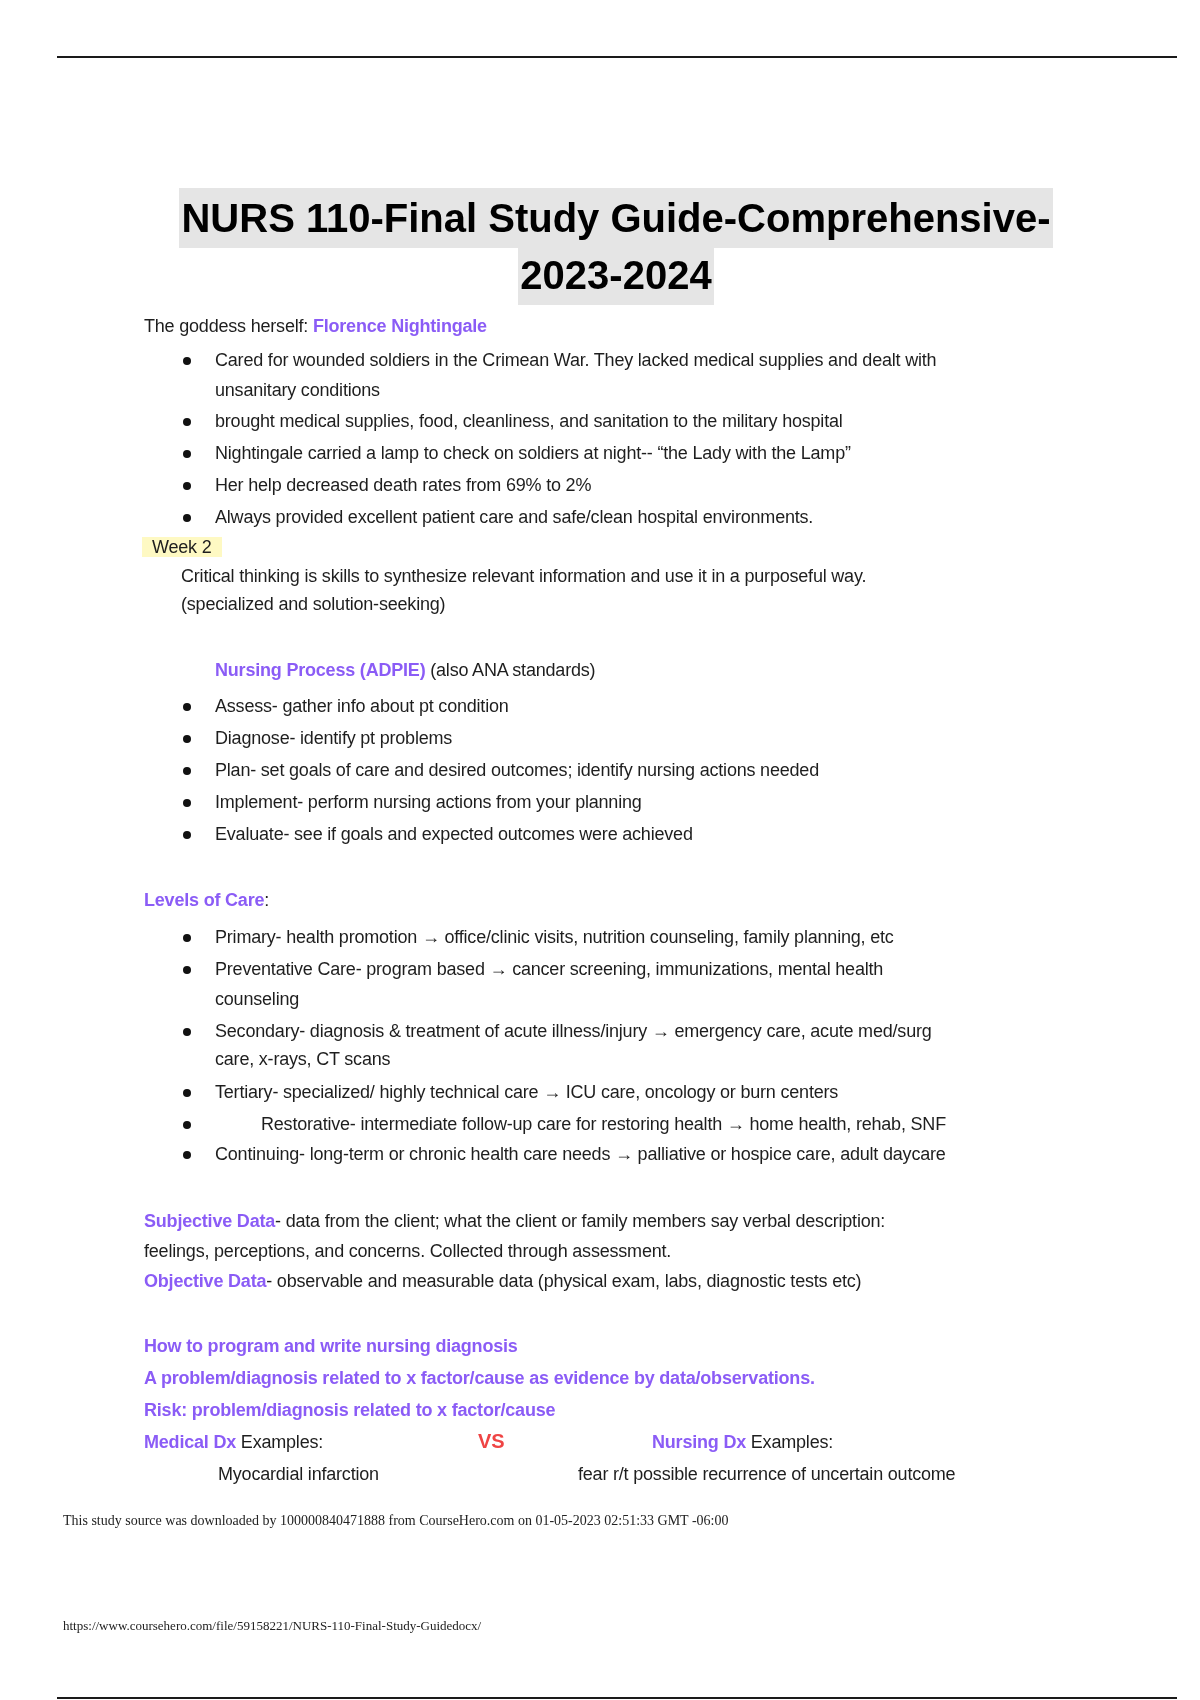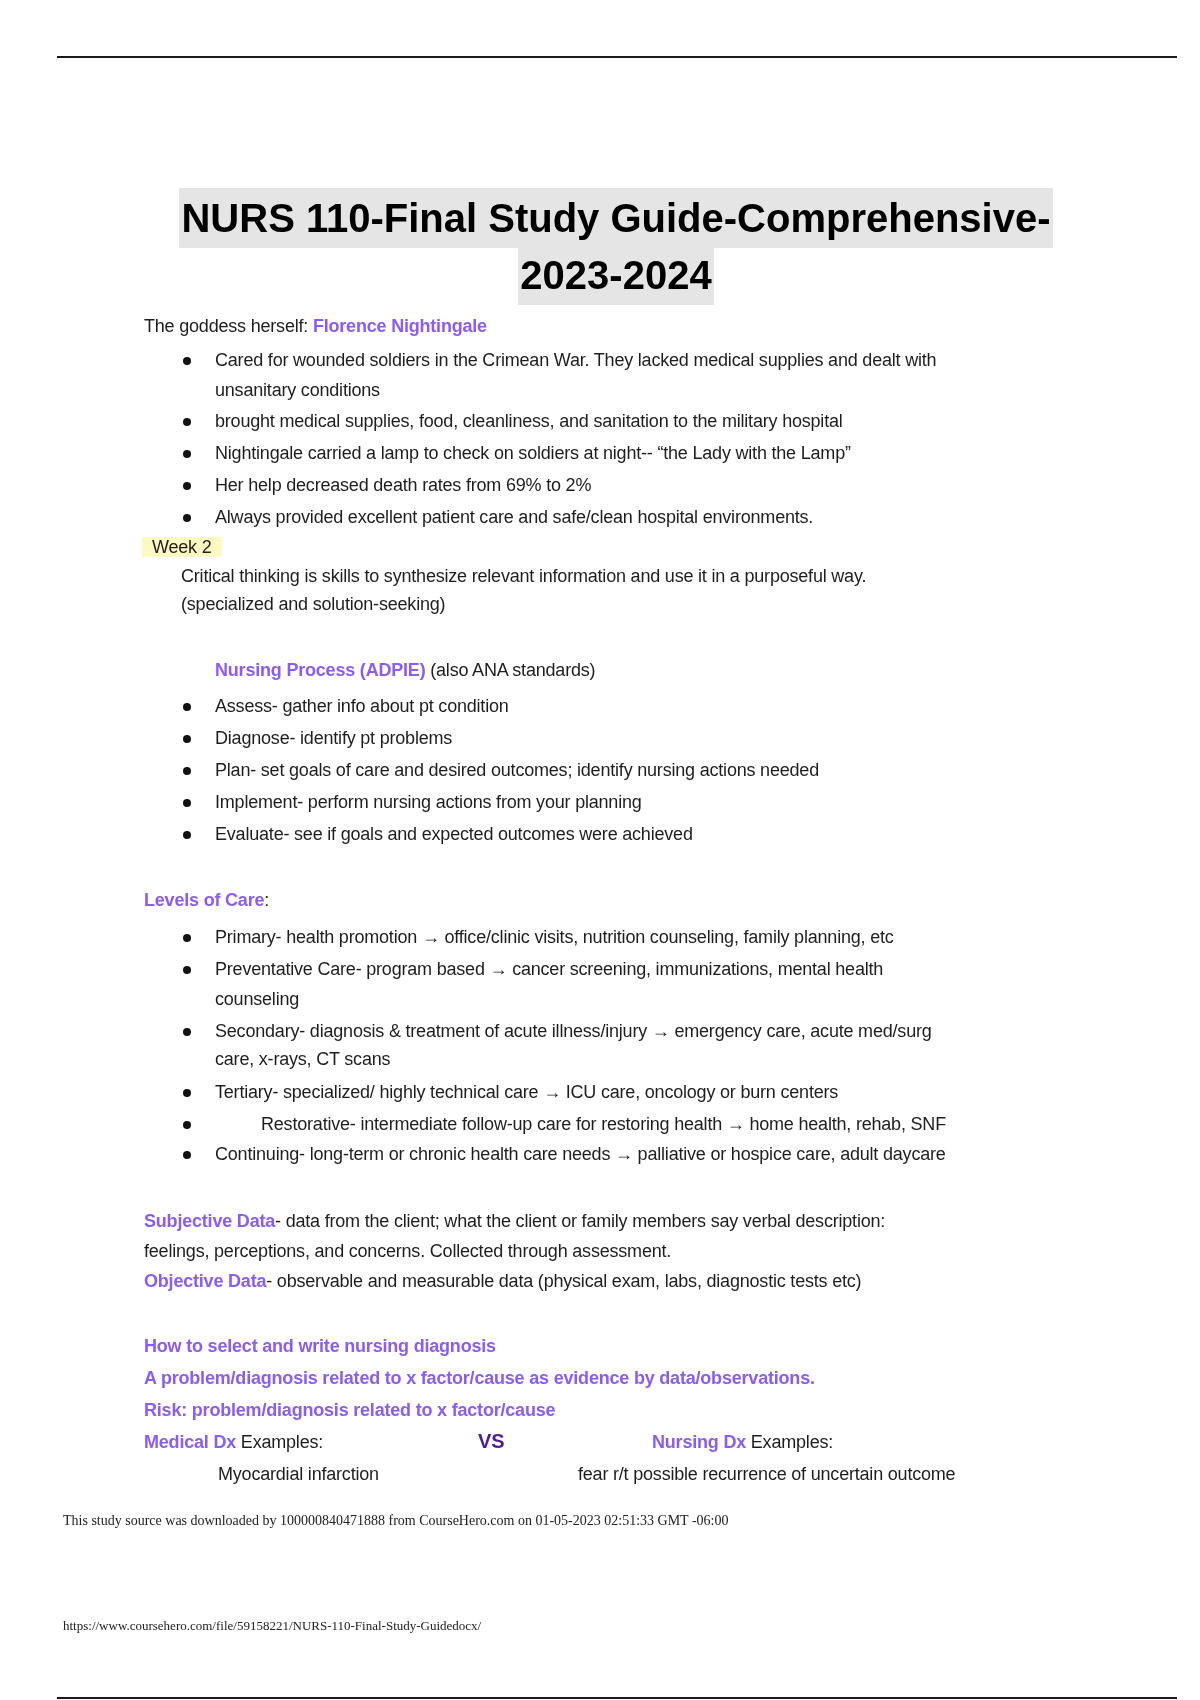--- a/index.html
+++ b/index.html
@@ -65,21 +65,21 @@
       left: 63px;
       font-family: "Liberation Serif", "DejaVu Serif", serif;
       font-size: 14px;
       color: #222;
       white-space: nowrap;
     }
     .vs {
       position: absolute;
       font-weight: bold;
       font-size: 20px;
-      color: #4c1d95;
+      color: #ef4444;
     }
   </style>
 </head>
 <body>
 
 <div class="rule top"></div>
 
 <div class="title l1">
   <span class="hl">NURS 110-Final Study Guide-Comprehensive-</span>
 </div>
@@ -154,21 +154,21 @@
 
 <div class="text" style="left:144px; top:1206px;">
   <b>Subjective Data</b><span>- data from the client; what the client or family members say verbal description:</span>
 </div>
 <div class="text" style="left:144px; top:1236px;">feelings, perceptions, and concerns. Collected through assessment.</div>
 <div class="text" style="left:144px; top:1266px;">
   <b>Objective Data</b><span>- observable and measurable data (physical exam, labs, diagnostic tests etc)</span>
 </div>
 
 <div class="text" style="left:144px; top:1331px;">
-  <b>How to select and write nursing diagnosis</b>
+  <b>How to program and write nursing diagnosis</b>
 </div>
 <div class="text" style="left:144px; top:1363px;">
   <b>A problem/diagnosis related to x factor/cause as evidence by data/observations.</b>
 </div>
 <div class="text" style="left:144px; top:1395px;">
   <b>Risk: problem/diagnosis related to x factor/cause</b>
 </div>
 
 <div class="text" style="left:144px; top:1427px;">
   <b>Medical Dx</b><span> Examples:</span>

